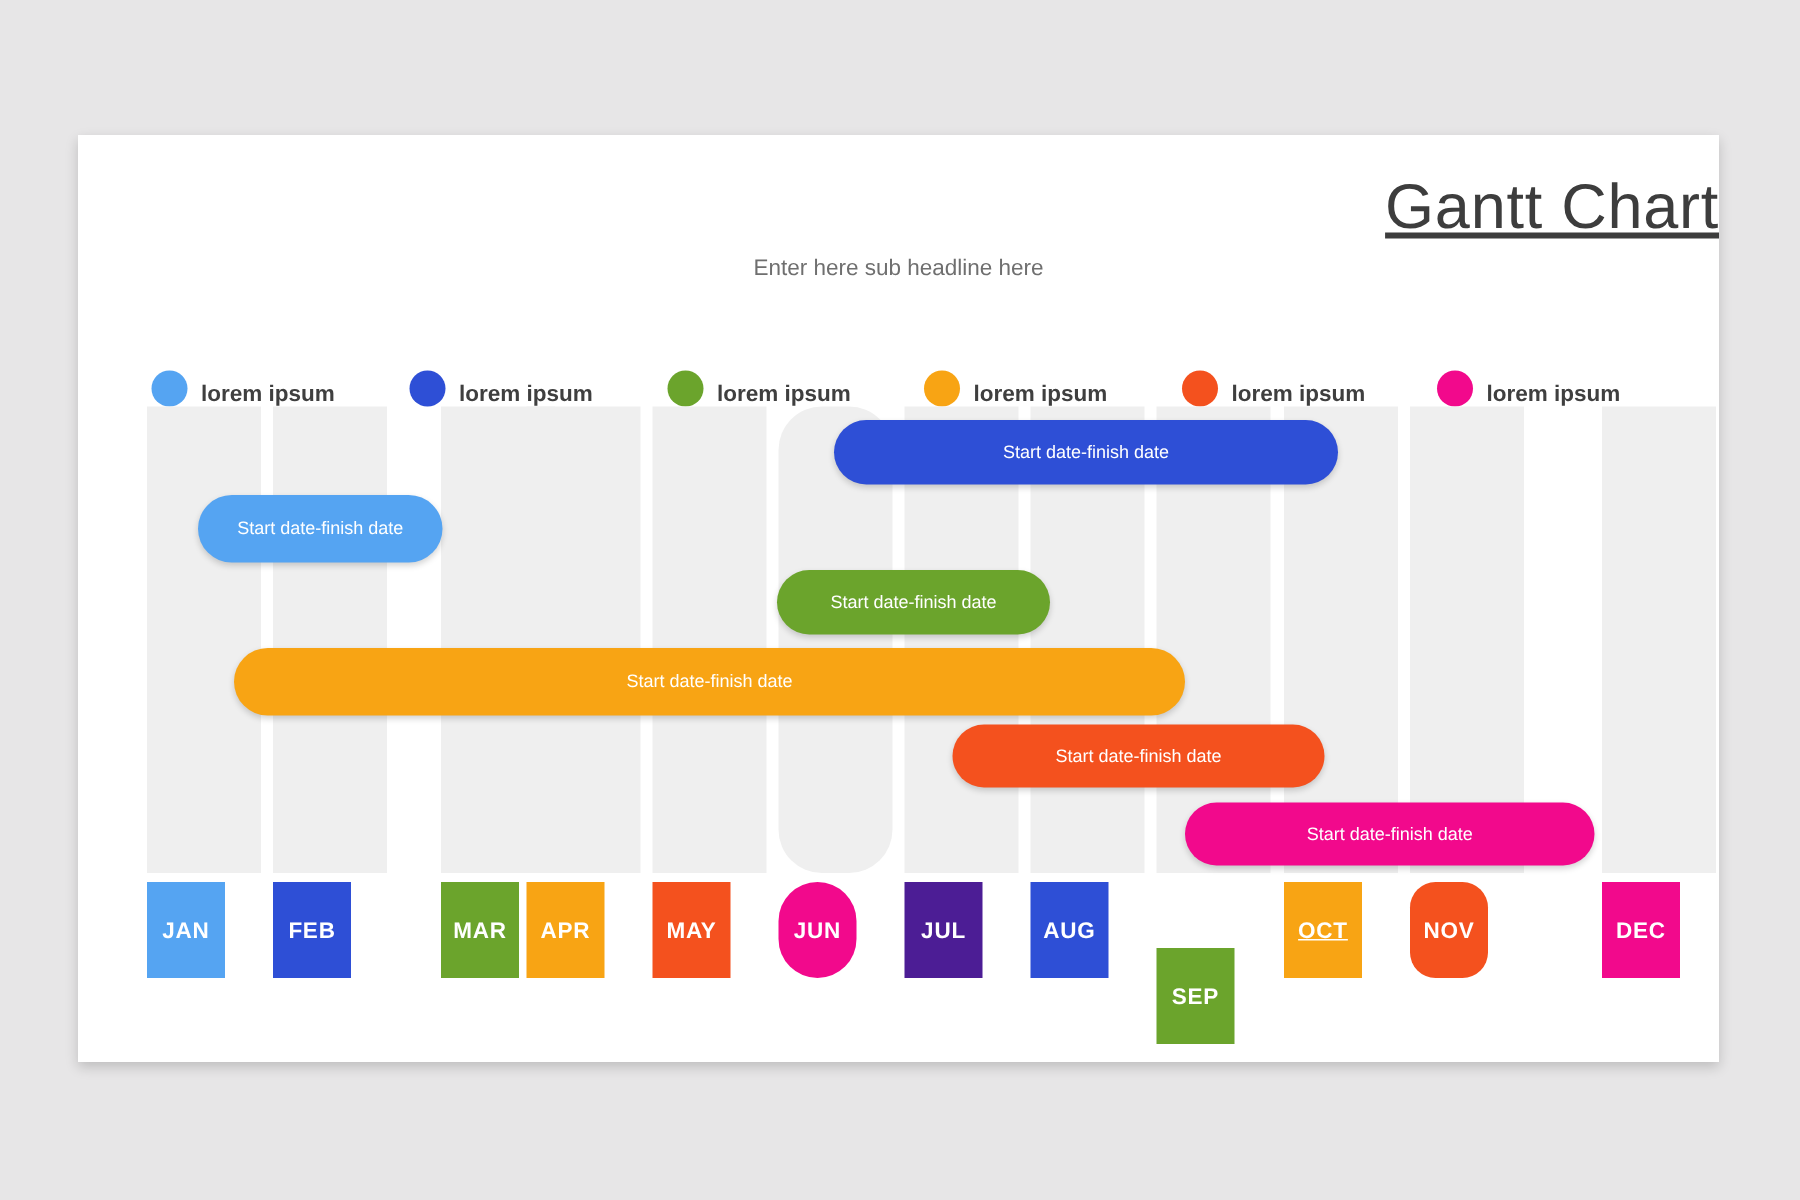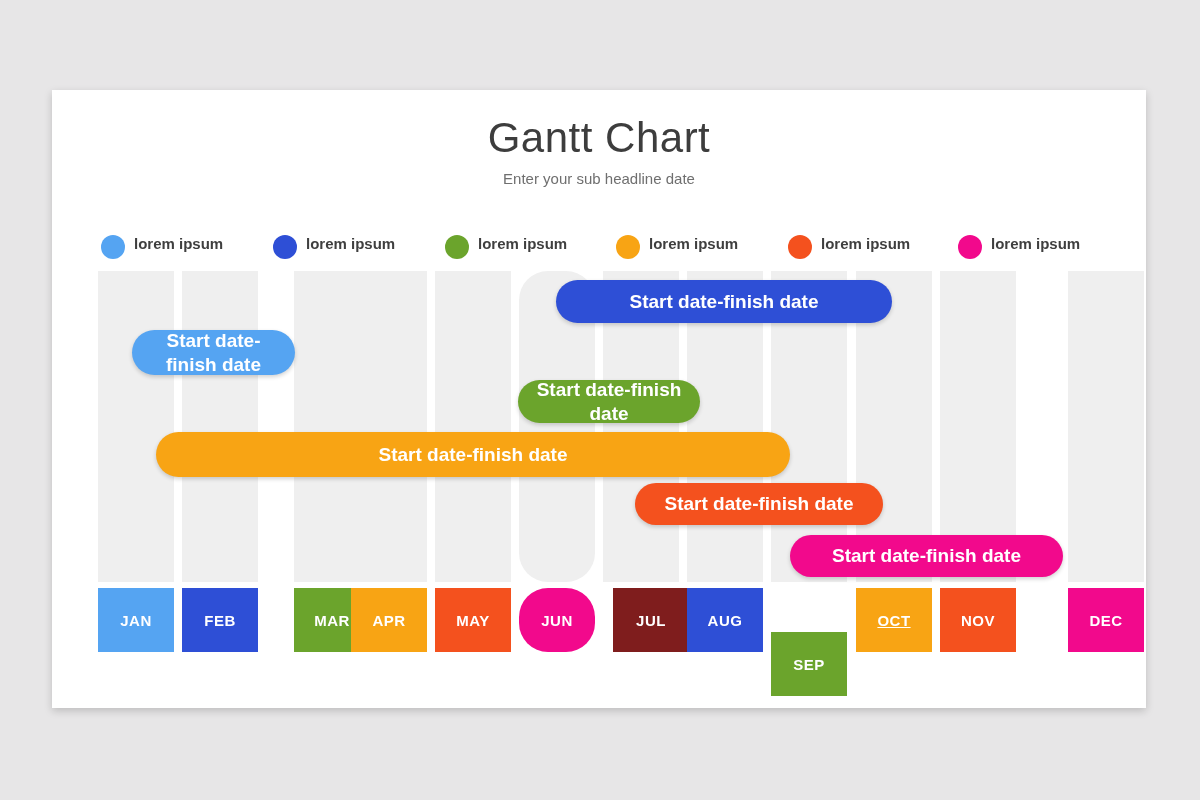--- a/index.html
+++ b/index.html
@@ -13,38 +13,39 @@
   .slide {
     position: absolute;
     left: 52px; top: 90px;
     width: 1094px; height: 618px;
     background: #ffffff;
     box-shadow: 0 3px 8px rgba(0,0,0,0.18);
   }
   .title {
     position: absolute;
     top: 24px; left: 0; width: 100%;
-    text-align: center;
+    text-align: right;
     font-size: 42px;
     font-weight: 400;
     color: #3d3d3d;
     letter-spacing: 0.5px;
+    text-decoration: underline;
   }
   .subtitle {
     position: absolute;
     top: 80px; left: 0; width: 100%;
     text-align: center;
     font-size: 15px;
     color: #6f6f6f;
   }
   .legend-item {
     position: absolute;
-    top: 145px;
+    top: 157px;
     display: flex;
-    align-items: flex-start;
+    align-items: flex-end;
     gap: 9px;
     height: 24px;
   }
   .legend-dot {
     width: 24px; height: 24px;
     border-radius: 50%;
     flex: 0 0 auto;
   }
   .legend-label {
     font-size: 15px;
@@ -54,39 +55,39 @@
   }
   .lane {
     position: absolute;
     top: 181px;
     width: 76px; height: 311px;
     background: #efefef;
   }
   .month-cell {
     position: absolute;
     top: 498px;
-    width: 76px; height: 64px;
+    width: 52px; height: 64px;
     display: flex;
     align-items: center;
     justify-content: center;
     color: #ffffff;
     font-size: 15px;
     font-weight: bold;
     letter-spacing: 0.5px;
   }
   .gantt-bar {
     position: absolute;
     border-radius: 999px;
     display: flex;
     align-items: center;
     justify-content: center;
     text-align: center;
     color: #ffffff;
-    font-size: 19px;
-    font-weight: bold;
+    font-size: 12px;
+    font-weight: normal;
     line-height: 1.25;
     padding: 0 18px;
     box-shadow: 0 2px 4px rgba(0,0,0,0.18);
   }
   
   .slot-0  { left: 46px; }
   .slot-1  { left: 130px; }
   .slot-2  { left: 214px; margin-left: 28px; }
   .slot-3  { left: 299px; }
   .slot-4  { left: 383px; }
@@ -111,21 +112,21 @@
   .bar-3 { left: 104px; top: 342px; width: 634px; height: 45px; }
   .bar-4 { left: 583px; top: 393px; width: 248px; height: 42px; }
   .bar-5 { left: 738px; top: 445px; width: 273px; height: 42px; }
 </style>
 </head>
 <body style="background: rgb(231, 230, 231);">
 
 <div class="slide">
 
   <div class="title">Gantt Chart</div>
-  <div class="subtitle">Enter your sub headline date</div>
+  <div class="subtitle">Enter here sub headline here</div>
 
   <div class="legend-item lslot-0">
     <span class="legend-dot" style="background-color: rgb(85, 164, 242);"></span>
     <span class="legend-label">lorem ipsum</span>
   </div>
   <div class="legend-item lslot-1">
     <span class="legend-dot" style="background-color: rgb(46, 79, 214);"></span>
     <span class="legend-label">lorem ipsum</span>
   </div>
   <div class="legend-item lslot-2">
@@ -164,20 +165,20 @@
   <div class="gantt-bar bar-3" style="background-color: rgb(248, 164, 20);">Start date-finish date</div>
   <div class="gantt-bar bar-4" style="background-color: rgb(244, 81, 30);">Start date-finish date</div>
   <div class="gantt-bar bar-5" style="background-color: rgb(242, 9, 140);">Start date-finish date</div>
 
   <div class="month-cell slot-0" style="background-color: rgb(85, 164, 242);">JAN</div>
   <div class="month-cell slot-1" style="background-color: rgb(46, 79, 214);">FEB</div>
   <div class="month-cell slot-2" style="background-color: rgb(107, 164, 44);">MAR</div>
   <div class="month-cell slot-3" style="background-color: rgb(248, 164, 20);">APR</div>
   <div class="month-cell slot-4" style="background-color: rgb(244, 81, 30);">MAY</div>
   <div class="month-cell slot-5" style="background-color: rgb(242, 9, 140);">JUN</div>
-  <div class="month-cell slot-6" style="background-color: #7f1d1d; margin-left: 10px;">JUL</div>
+  <div class="month-cell slot-6" style="background-color: #4c1d95;">JUL</div>
   <div class="month-cell slot-7" style="background-color: rgb(46, 79, 214);">AUG</div>
   <div class="month-cell slot-8" style="background-color: rgb(107, 164, 44); margin-top: 44px;">SEP</div>
   <div class="month-cell slot-9" style="background-color: rgb(248, 164, 20);">OCT</div>
-  <div class="month-cell slot-10" style="background-color: rgb(244, 81, 30);">NOV</div>
+  <div class="month-cell slot-10" style="background-color: rgb(244, 81, 30); border-radius: 17px;">NOV</div>
   <div class="month-cell slot-11" style="background-color: rgb(242, 9, 140);">DEC</div>
 
 </div>
 
 </body></html>

